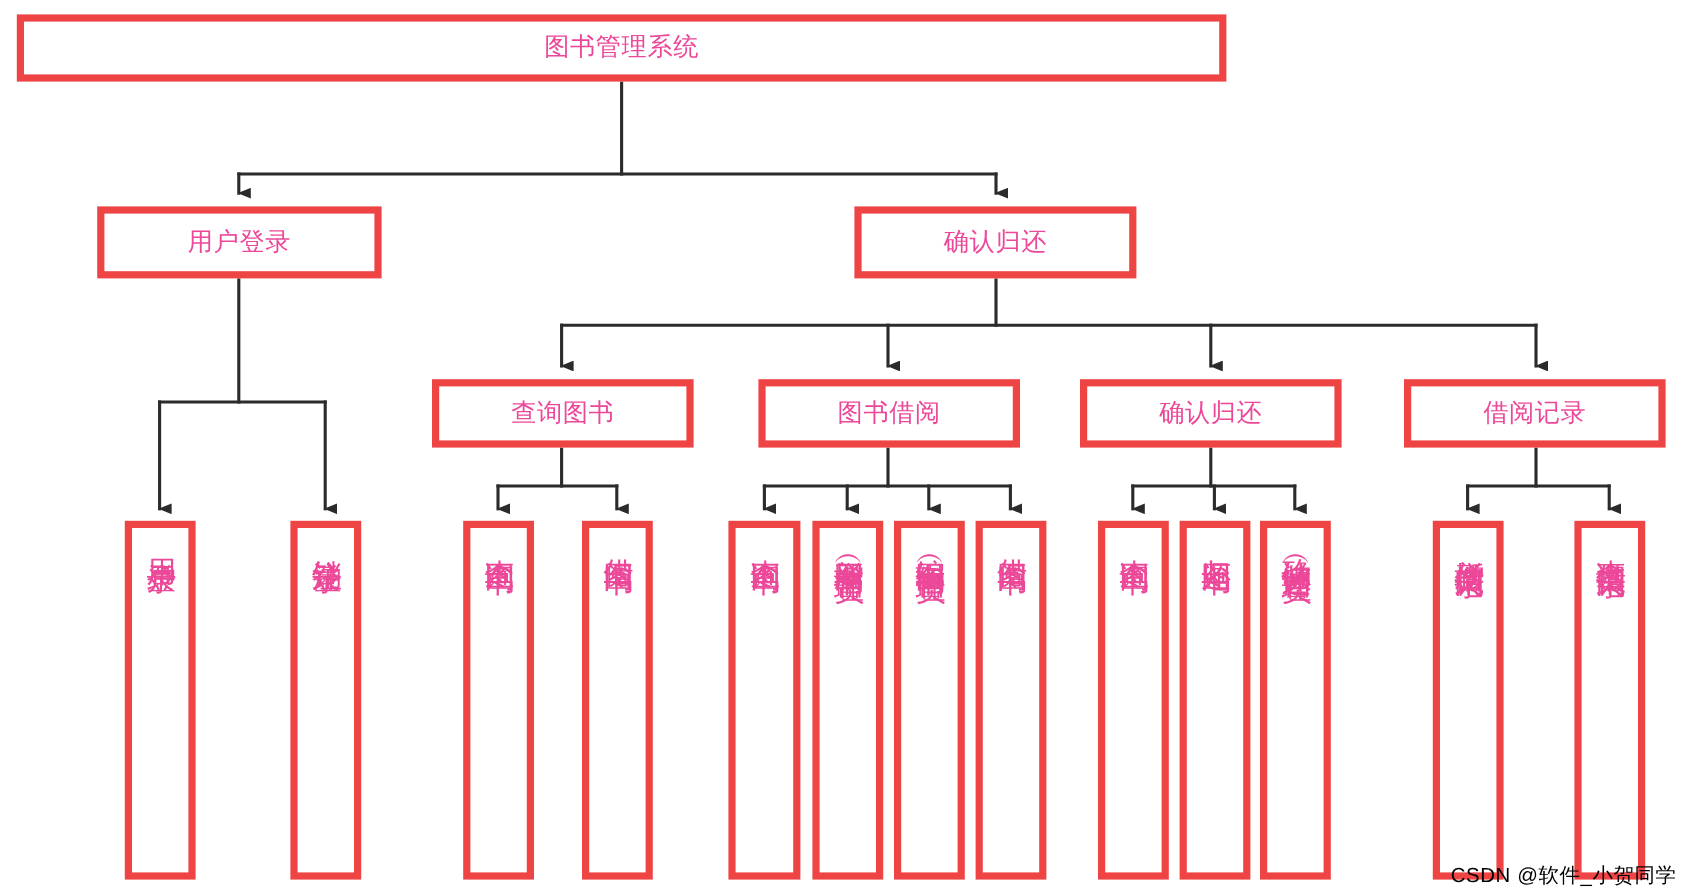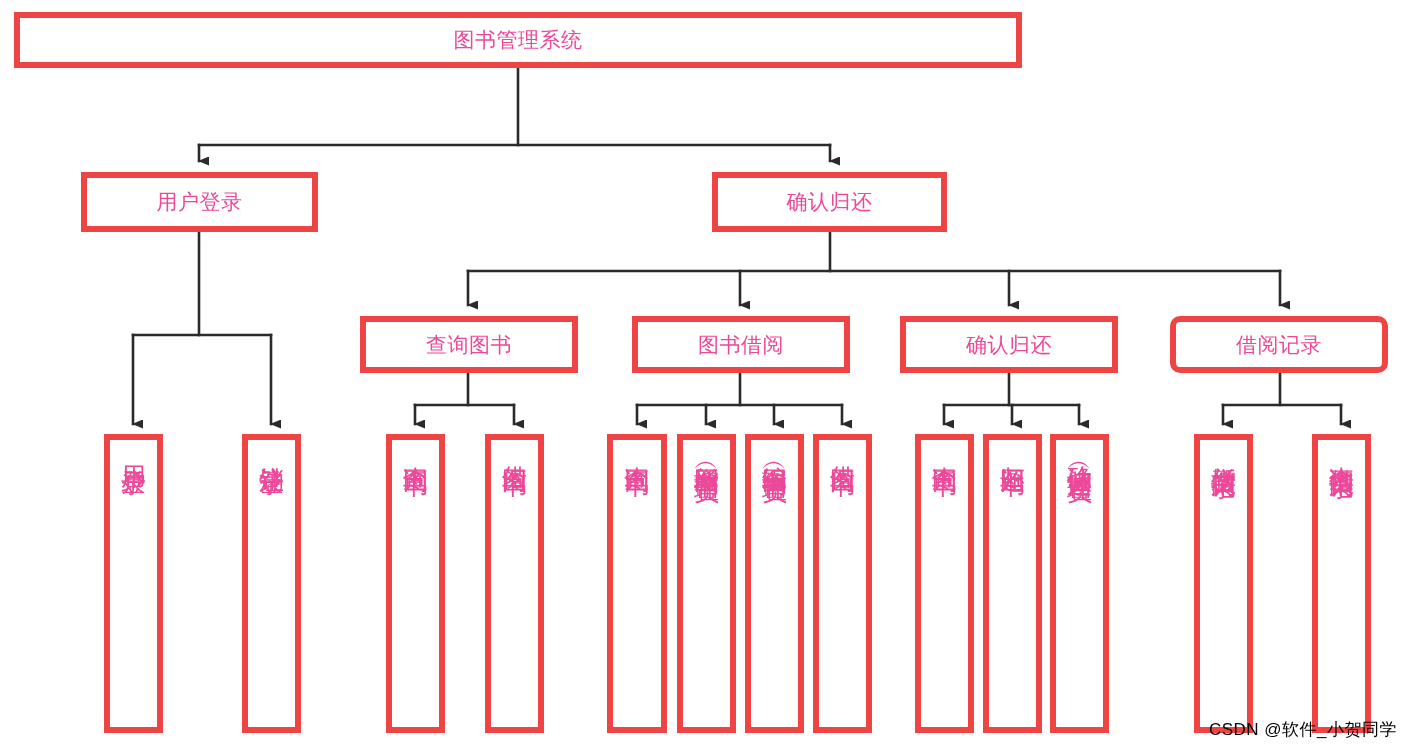--- a/index.html
+++ b/index.html
@@ -132,21 +132,21 @@
 
   <div class="node horiz" style="left:360px; top:316px; width:218px; height:57px;">
     <span class="label">查询图书</span>
   </div>
   <div class="node horiz" style="left:632px; top:316px; width:218px; height:57px;">
     <span class="label">图书借阅</span>
   </div>
   <div class="node horiz" style="left:900px; top:316px; width:218px; height:57px;">
     <span class="label">确认归还</span>
   </div>
-  <div class="node horiz" style="left:1170px; top:316px; width:218px; height:57px;border-radius:10px;">
+  <div class="node horiz" style="left:1170px; top:316px; width:218px; height:57px;">
     <span class="label">借阅记录</span>
   </div>
 
   <div class="node vert" style="left:104px; top:434px; width:59px; height:299px;">
     <span class="label">用户登录</span>
   </div>
   <div class="node vert" style="left:242px; top:434px; width:59px; height:299px;">
     <span class="label">注销登录</span>
   </div>
 

